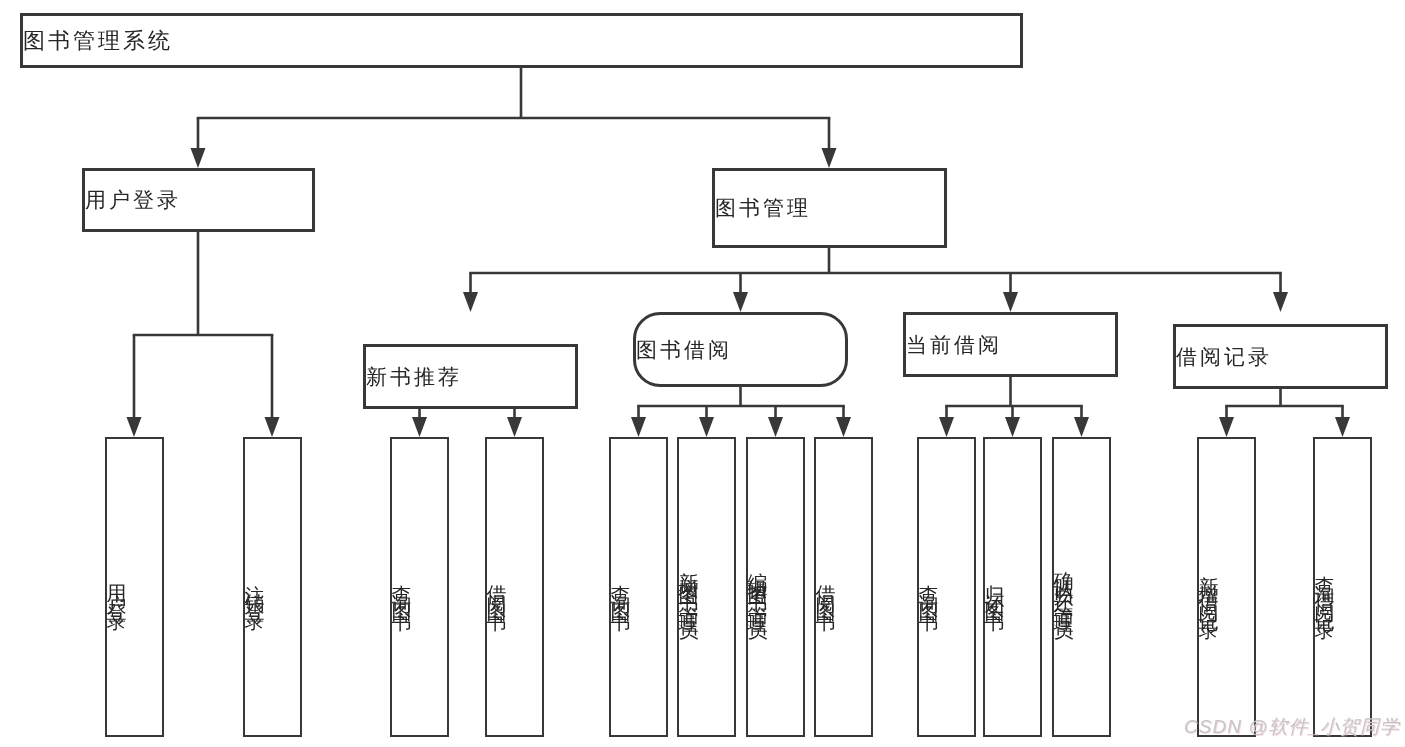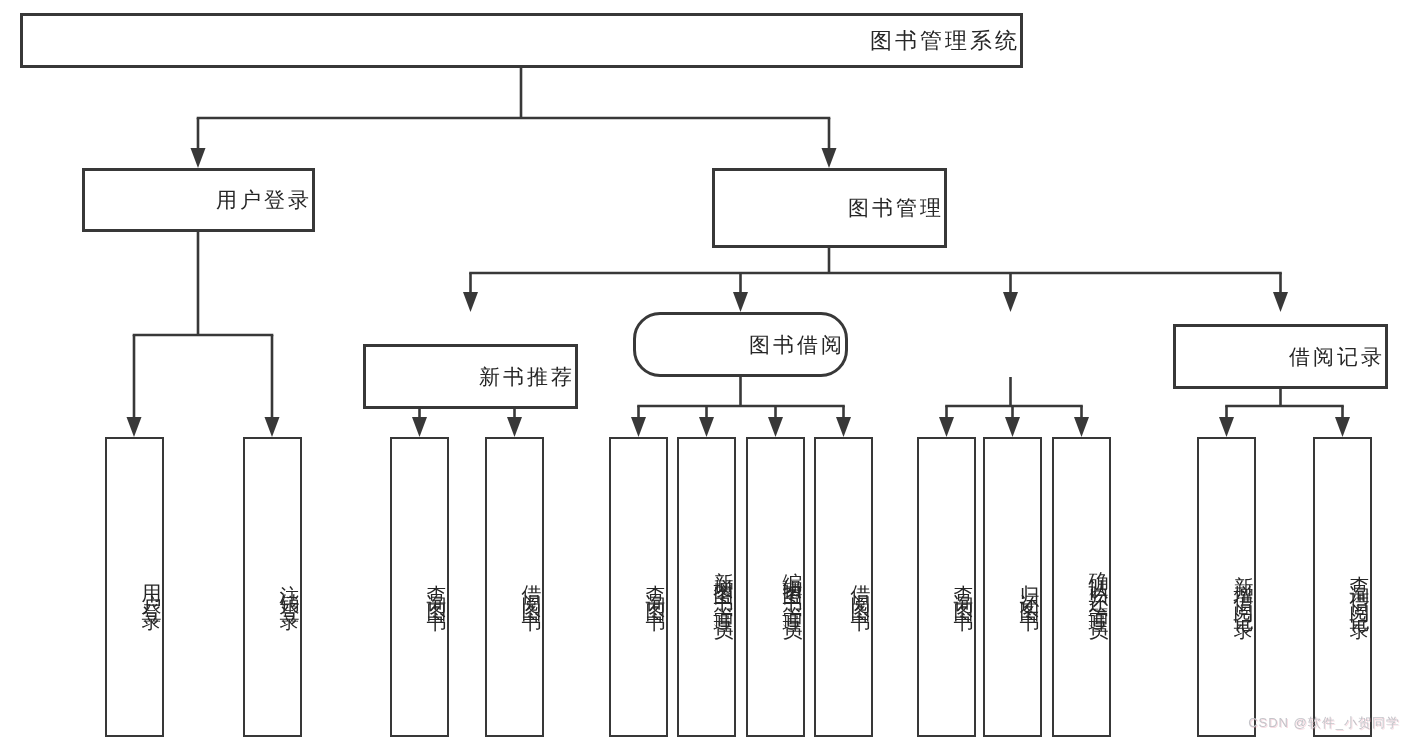--- a/index.html
+++ b/index.html
@@ -11,42 +11,43 @@
     font-family:"Liberation Sans", sans-serif;
   }
   .wires{position:absolute;left:0;top:0;width:1405px;height:747px;}
   .wires line, .wires path{stroke:#383838;stroke-width:2.6;fill:none;}
   .wires polygon{fill:#383838;stroke:none;}
   .box{
     position:absolute;
     box-sizing:border-box;
     background:#ffffff;
     border:3px solid #383838;
-    display:flex;align-items:center;justify-content:flex-end;
+    display:flex;align-items:center;justify-content:flex-start;
     color:#262626;
   }
   .box.leaf{border-width:2.5px;}
   .hlabel{font-size:21px;letter-spacing:3px;white-space:nowrap;}
   .root-label{font-size:22px;letter-spacing:3px;}
   .vtext{
     writing-mode:vertical-rl;
     text-orientation:mixed;
     font-size:20px;
     letter-spacing:9px;
     line-height:1;
     white-space:nowrap;
   }
   .watermark{
     position:absolute;
     top:714px;right:5px;
-    font-size:13px;
+    font-size:19px;
     color:#c4c4c9;
     letter-spacing:1px;
     text-shadow:1px 1px 0 rgba(236,151,171,0.35);
     white-space:nowrap;
+    font-style:italic;
   }
 </style>
 </head>
 <body>
 
 <div class="stage">
 
   <svg class="wires" width="1405" height="747" viewBox="0 0 1405 747" xmlns="http://www.w3.org/2000/svg">
 
     <g>
@@ -130,22 +131,25 @@
   <div class="box" style="left:82px;top:168px;width:233px;height:64px;">
     <span class="hlabel">用户登录</span>
   </div>
   <div class="box" style="left:712px;top:168px;width:235px;height:80px;">
     <span class="hlabel">图书管理</span>
   </div>
 
   <div class="box" style="left:363px;top:312px;width:215px;height:65px;margin-top:32px;">
     <span class="hlabel">新书推荐</span>
   </div>
-  <div class="box" style="left:633px;top:312px;width:215px;height:65px;border-radius:27px;">
+  <div class="box" style="left:633px;top:312px;width:215px;height:75px;border-radius:27px;">
     <span class="hlabel">图书借阅</span>
+  </div>
+  <div class="box" style="left:903px;top:312px;width:215px;height:65px;">
+    <span class="hlabel">当前借阅</span>
   </div>
   <div class="box" style="left:1173px;top:324px;width:215px;height:65px;">
     <span class="hlabel">借阅记录</span>
   </div>
 
   <div class="box leaf" style="left:105px;top:437px;width:59px;height:300px;">
     <span class="vtext">用户登录</span>
   </div>
   <div class="box leaf" style="left:243px;top:437px;width:59px;height:300px;">
     <span class="vtext">注销登录</span>

